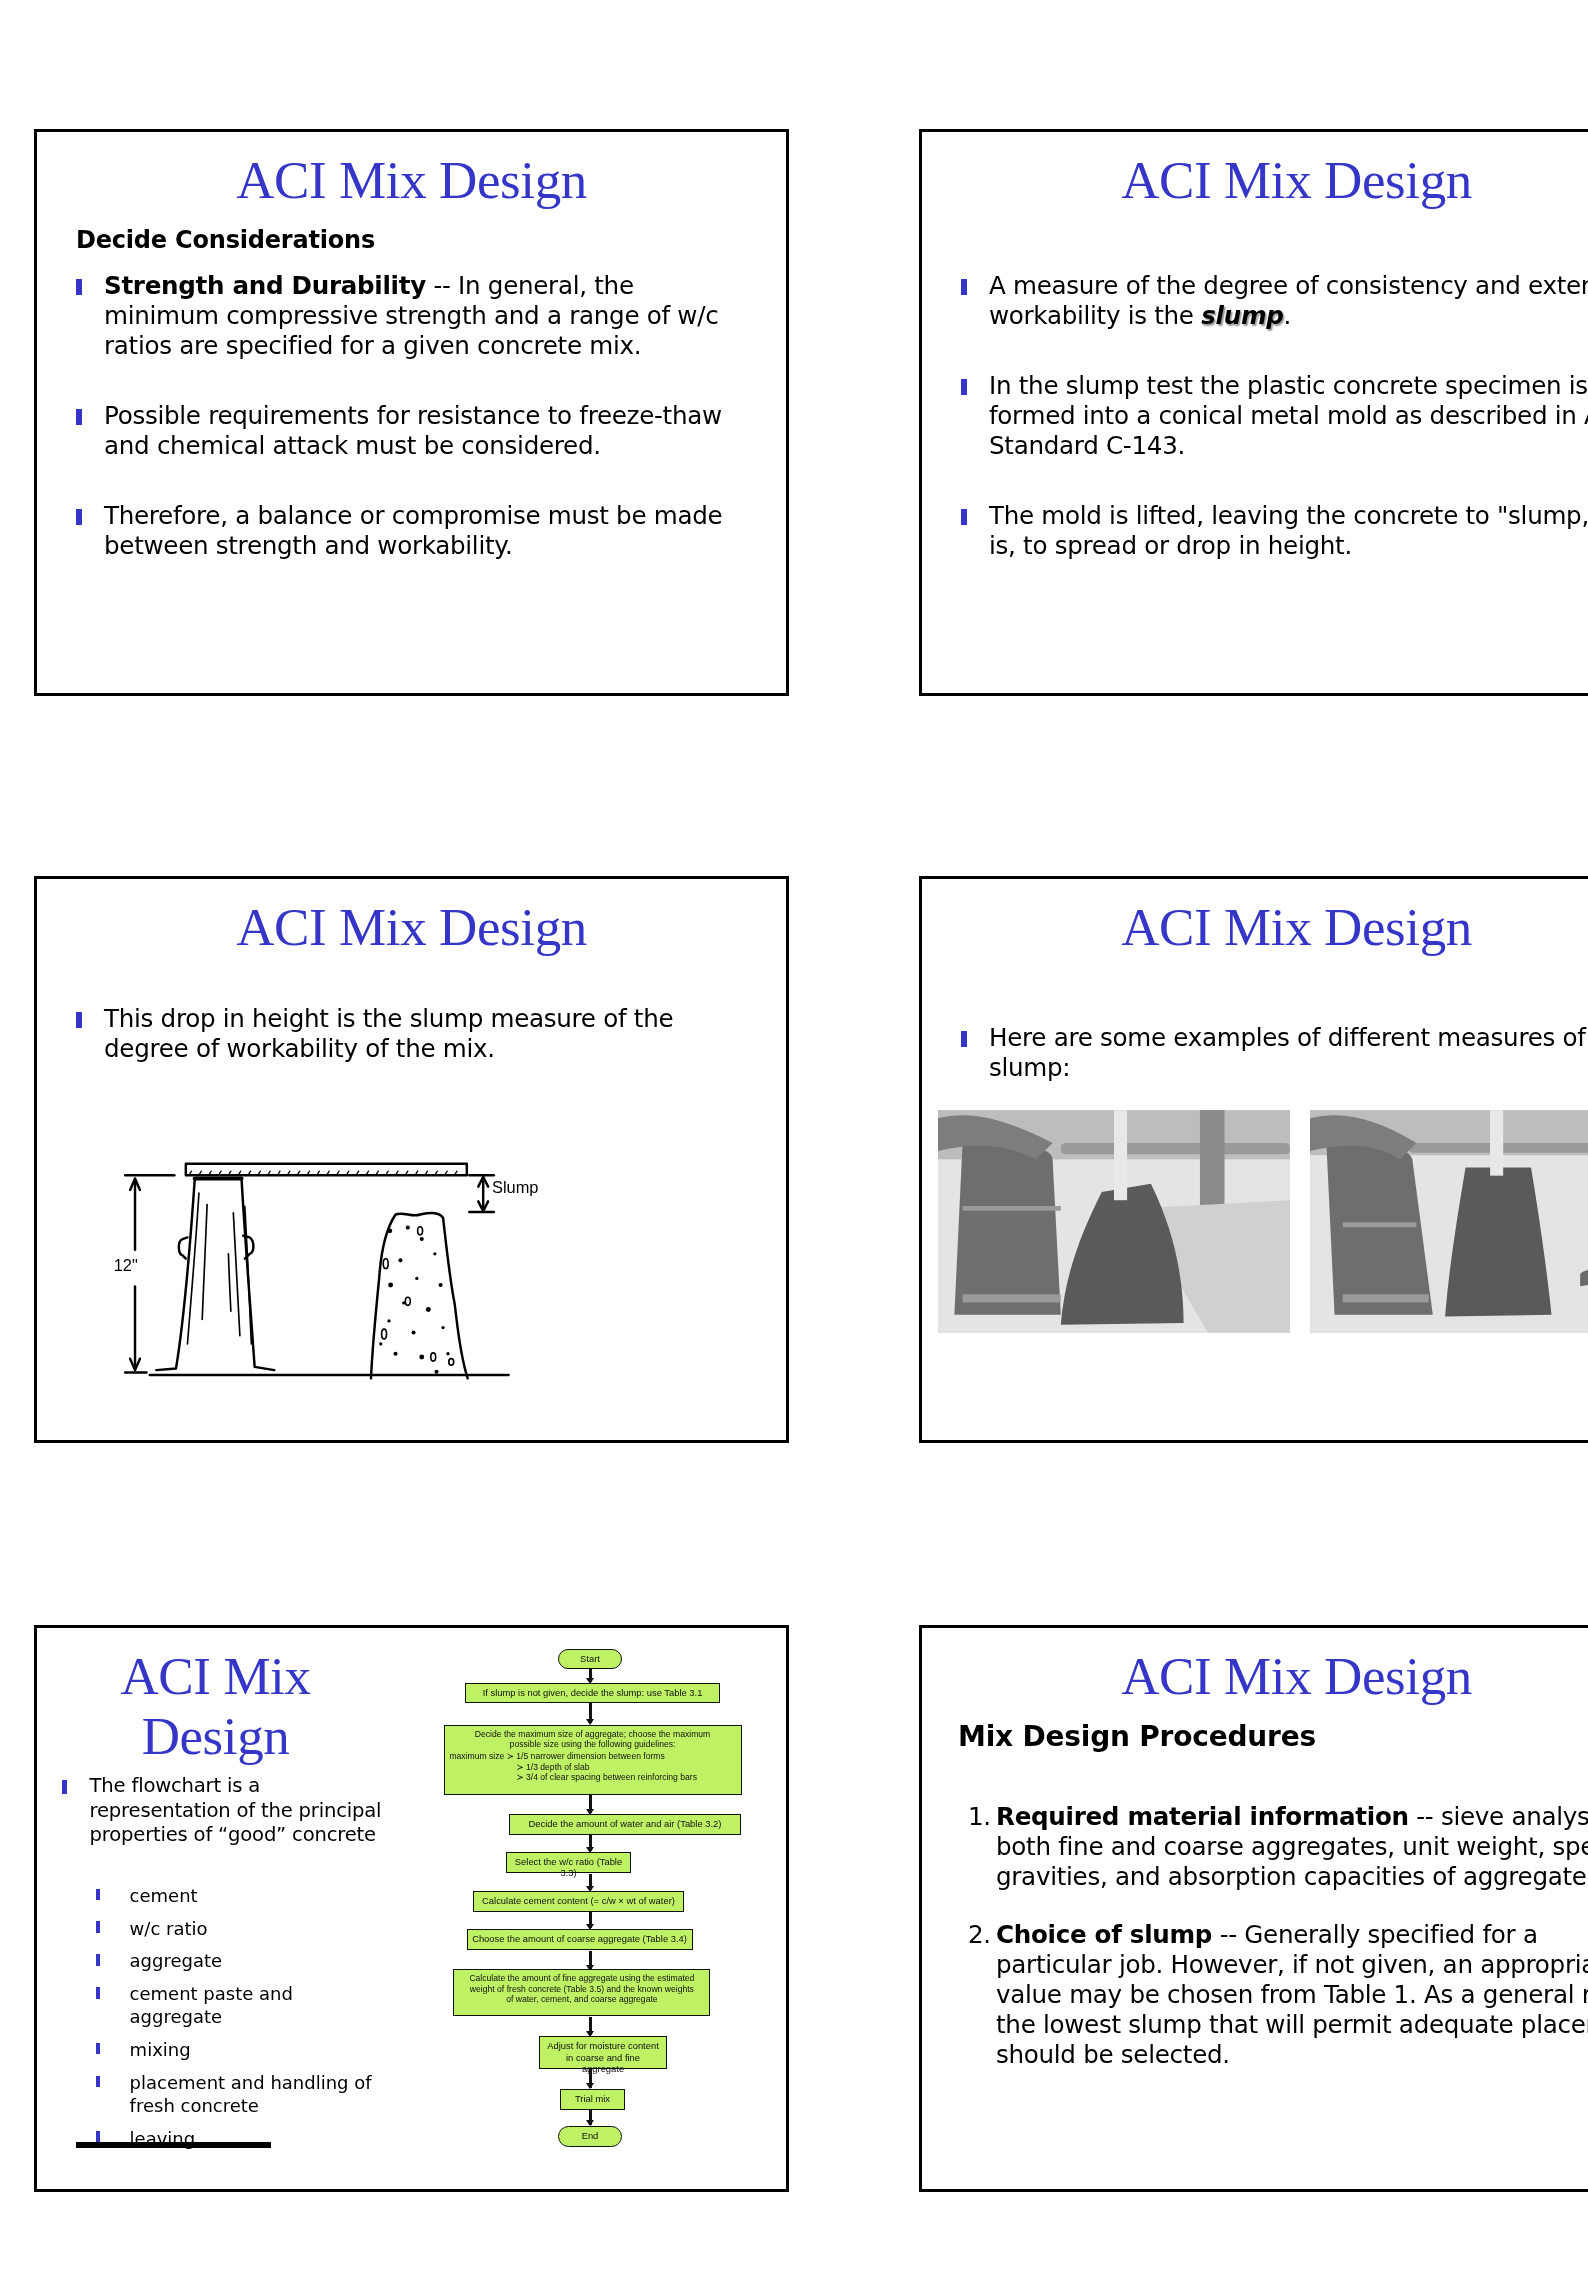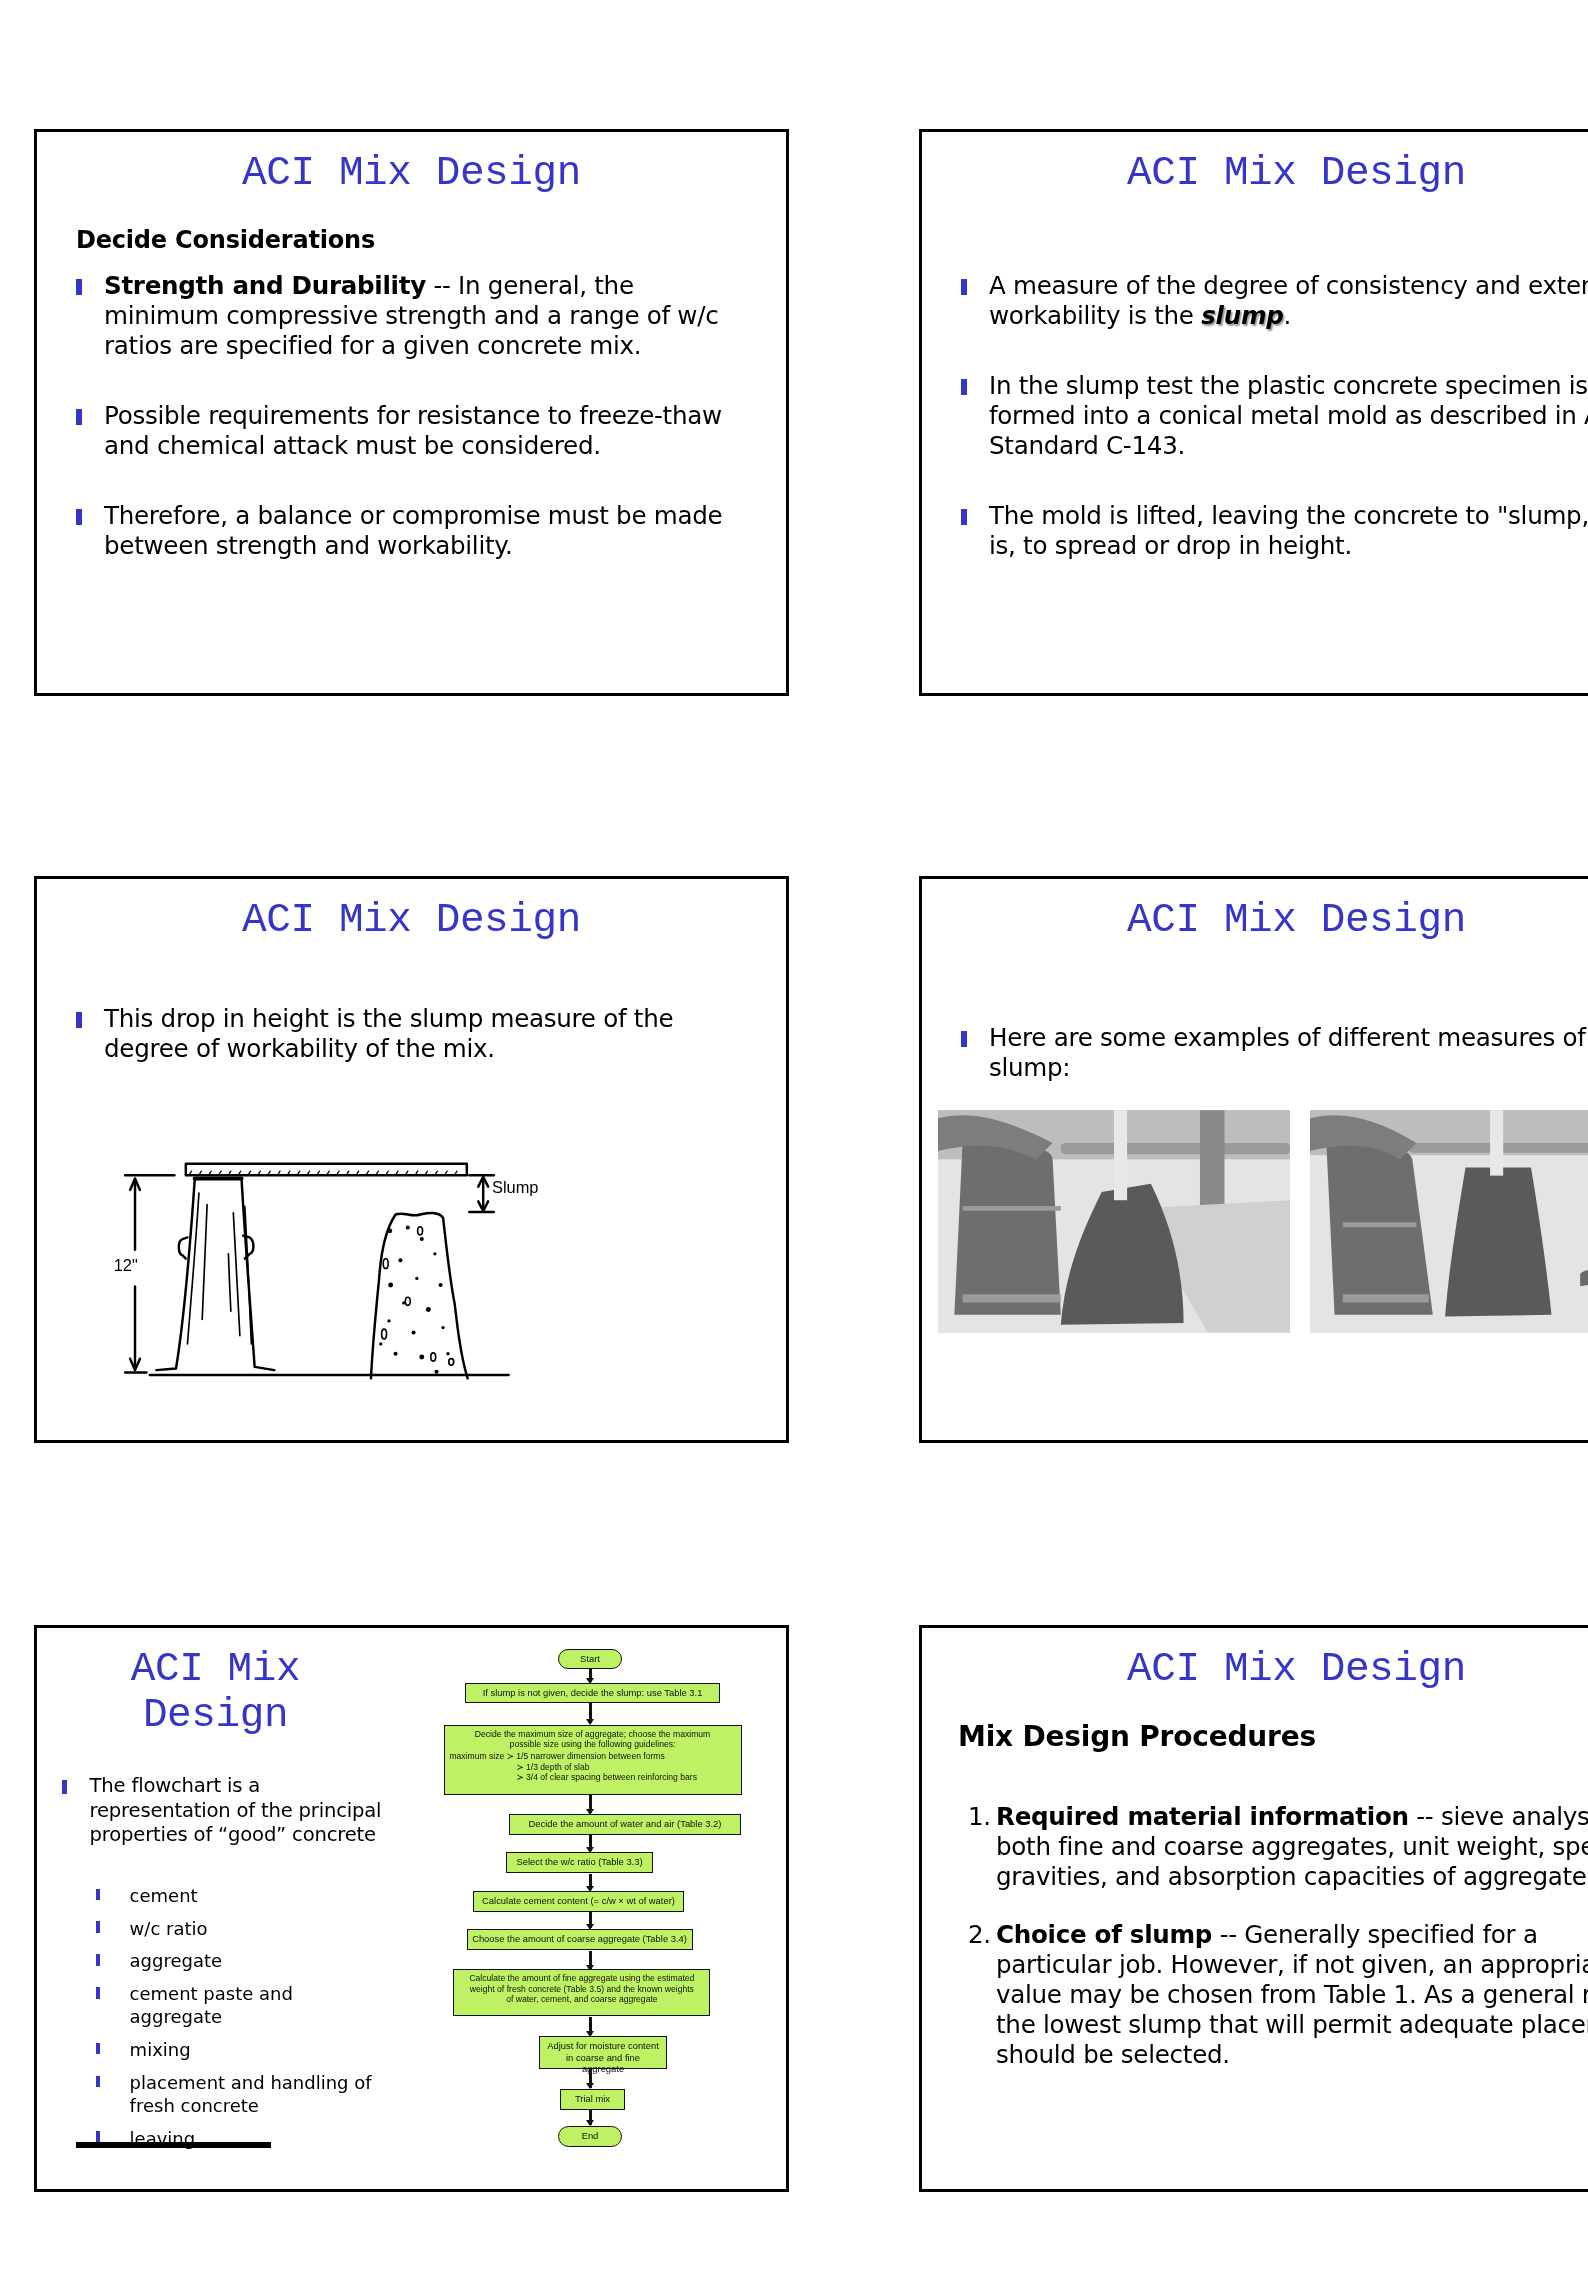--- a/index.html
+++ b/index.html
@@ -6,21 +6,21 @@
   body {
     width: 1588px; height: 2295px; background: #ffffff; position: relative; overflow: hidden;
     font-family: "DejaVu Sans", sans-serif; color: #000;
   }
   .slide {
     position: absolute; width: 749px; height: 561px;
     border: 3.3px solid #000; background: #fff; overflow: hidden; box-sizing: content-box;
   }
   .slide-title {
     position: absolute; left: 0; right: 0; top: 18px; text-align: center;
-    font-size: 41px; color: #3535c8; font-family: Liberation Mono, monospace; letter-spacing: -0.4px;
+    font-size: 53px; color: #3535c8; font-family: Liberation Serif, serif; letter-spacing: -0.4px;
   }
   .subheading {
     position: absolute; font-weight: bold; font-size: 24px; letter-spacing: -0.2px;
   }
   .bullets { position: absolute; margin: 0; padding: 0; list-style: none; }
   .bullet {
     position: relative; padding-left: 28px; font-size: 24.6px; line-height: 30px; letter-spacing: -0.3px;
   }
   .bullet-mark {
     position: absolute; left: 0; top: 8.2px; width: 5.7px; height: 15.6px; background: #3535c8;
@@ -232,21 +232,21 @@
     <div class="fbox" style="left:6.5px; top:79px; width:298px; height:70px; padding:2.5px 4.9px; font-size:8.6px; line-height:10.6px;">
       <div>Decide the maximum size of aggregate; choose the maximum</div>
       <div>possible size using the following guidelines:</div>
       <div class="left" style="margin-top:1.6px;">maximum size ≻ 1/5 narrower dimension between forms</div>
       <div class="left" style="padding-left:67px;">≻ 1/3 depth of slab</div>
       <div class="left" style="padding-left:67px;">≻ 3/4 of clear spacing between reinforcing bars</div>
     </div>
     <div class="farrow" style="left:152px; top:149px; height:18px;"></div>
     <div class="fbox" style="left:34px; top:168px; width:232px; height:21px;margin-left:38px;">Decide the amount of water and air (Table 3.2)</div>
     <div class="farrow" style="left:152px; top:189px; height:16.4px;"></div>
-    <div class="fbox" style="left:69px; top:206px; width:147px; height:21px;">Select the w/c ratio (Table 3.3)</div>
+    <div class="fbox" style="left:69px; top:206px; width:125px; height:21px;">Select the w/c ratio (Table 3.3)</div>
     <div class="farrow" style="left:152px; top:228px; height:16.4px;"></div>
     <div class="fbox" style="left:36px; top:245px; width:211px; height:21px;">Calculate cement content (= c/w × wt of water)</div>
     <div class="farrow" style="left:152px; top:266px; height:16.4px;"></div>
     <div class="fbox" style="left:29.5px; top:283px; width:226px; height:21px;">Choose the amount of coarse aggregate (Table 3.4)</div>
     <div class="farrow" style="left:152px; top:305px; height:18px;"></div>
     <div class="fbox" style="left:16.4px; top:323px; width:257px; height:47px; font-size:8.6px; line-height:10.6px; padding:3.3px 11.5px;">Calculate the amount of fine aggregate using the estimated weight of fresh concrete (Table 3.5) and the known weights of water, cement, and coarse aggregate</div>
     <div class="farrow" style="left:152px; top:371px; height:18px;"></div>
     <div class="fbox" style="left:102px; top:390px; width:128px; height:33px; padding:3.3px 4.9px;">Adjust for moisture content in coarse and fine aggregate</div>
     <div class="farrow" style="left:152px; top:422px; height:19.6px;"></div>
     <div class="fbox" style="left:123px; top:443px; width:65px; height:21px;">Trial mix</div>

